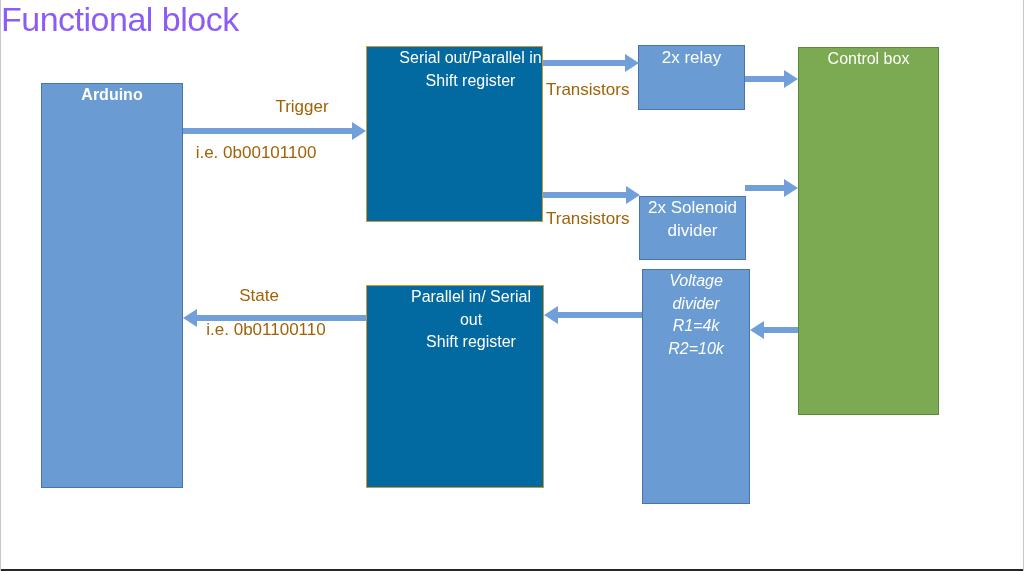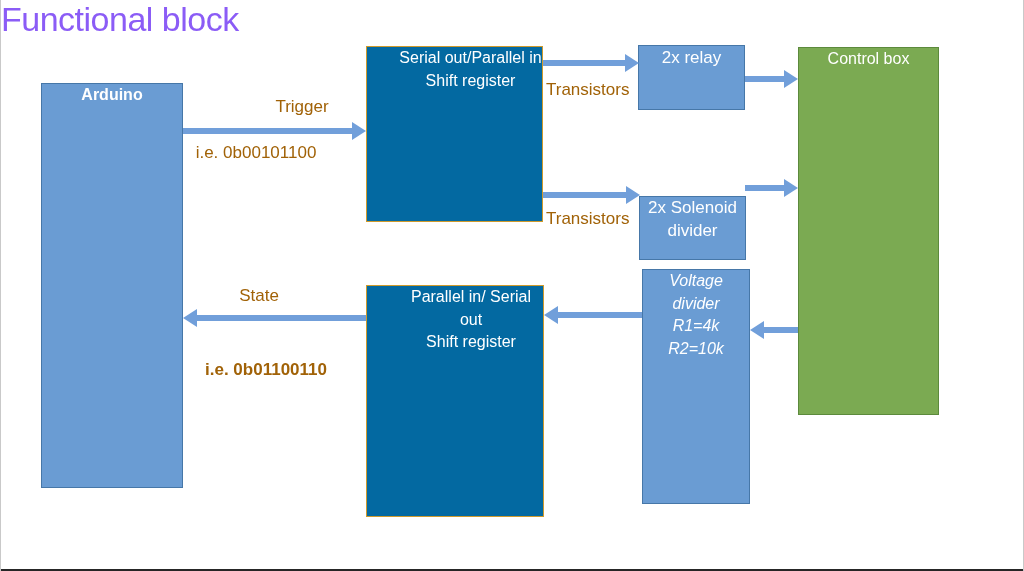--- a/index.html
+++ b/index.html
@@ -69,21 +69,21 @@
 
   <div class="box blue" style="left:40px; top:83px; width:142px; height:405px;font-weight:bold;">
     <span>Arduino</span>
   </div>
 
   <div class="box orange" style="left:365px; top:46px; width:177px; height:176px;">
     <span>Serial out/Parallel in</span>
     <span>Shift register</span>
   </div>
 
-  <div class="box orange" style="left:365px; top:285px; width:178px; height:232px;">
+  <div class="box orange" style="left:365px; top:285px; width:178px; height:203px;">
     <span>Parallel in/ Serial out</span>
     <span>Shift register</span>
   </div>
 
   <div class="box blue" style="left:637px; top:45px; width:107px; height:65px; font-size:17px;">
     <span>2x relay</span>
   </div>
 
   <div class="box blue" style="left:638px; top:157px; width:107px; height:64px; font-size:17px; line-height:1.35;margin-top:39px;">
     <span>2x Solenoid</span>
@@ -144,15 +144,15 @@
   <div class="lbl centered" style="left:182px; top:97px; width:166px;margin-left:36px;">Trigger</div>
 
   <div class="lbl centered" style="left:172px; top:143px; width:166px;">i.e. 0b00101100</div>
 
   <div class="lbl" style="left:545px; top:80px;">Transistors</div>
 
   <div class="lbl" style="left:545px; top:209px;">Transistors</div>
 
   <div class="lbl centered" style="left:182px; top:286px; width:152px;">State</div>
 
-  <div class="lbl centered" style="left:182px; top:360px; width:166px;font-weight:bold;">i.e. 0b01100110</div>
+  <div class="lbl centered" style="left:182px; top:320px; width:166px;">i.e. 0b01100110</div>
 
 </div>
 
 </body></html>

